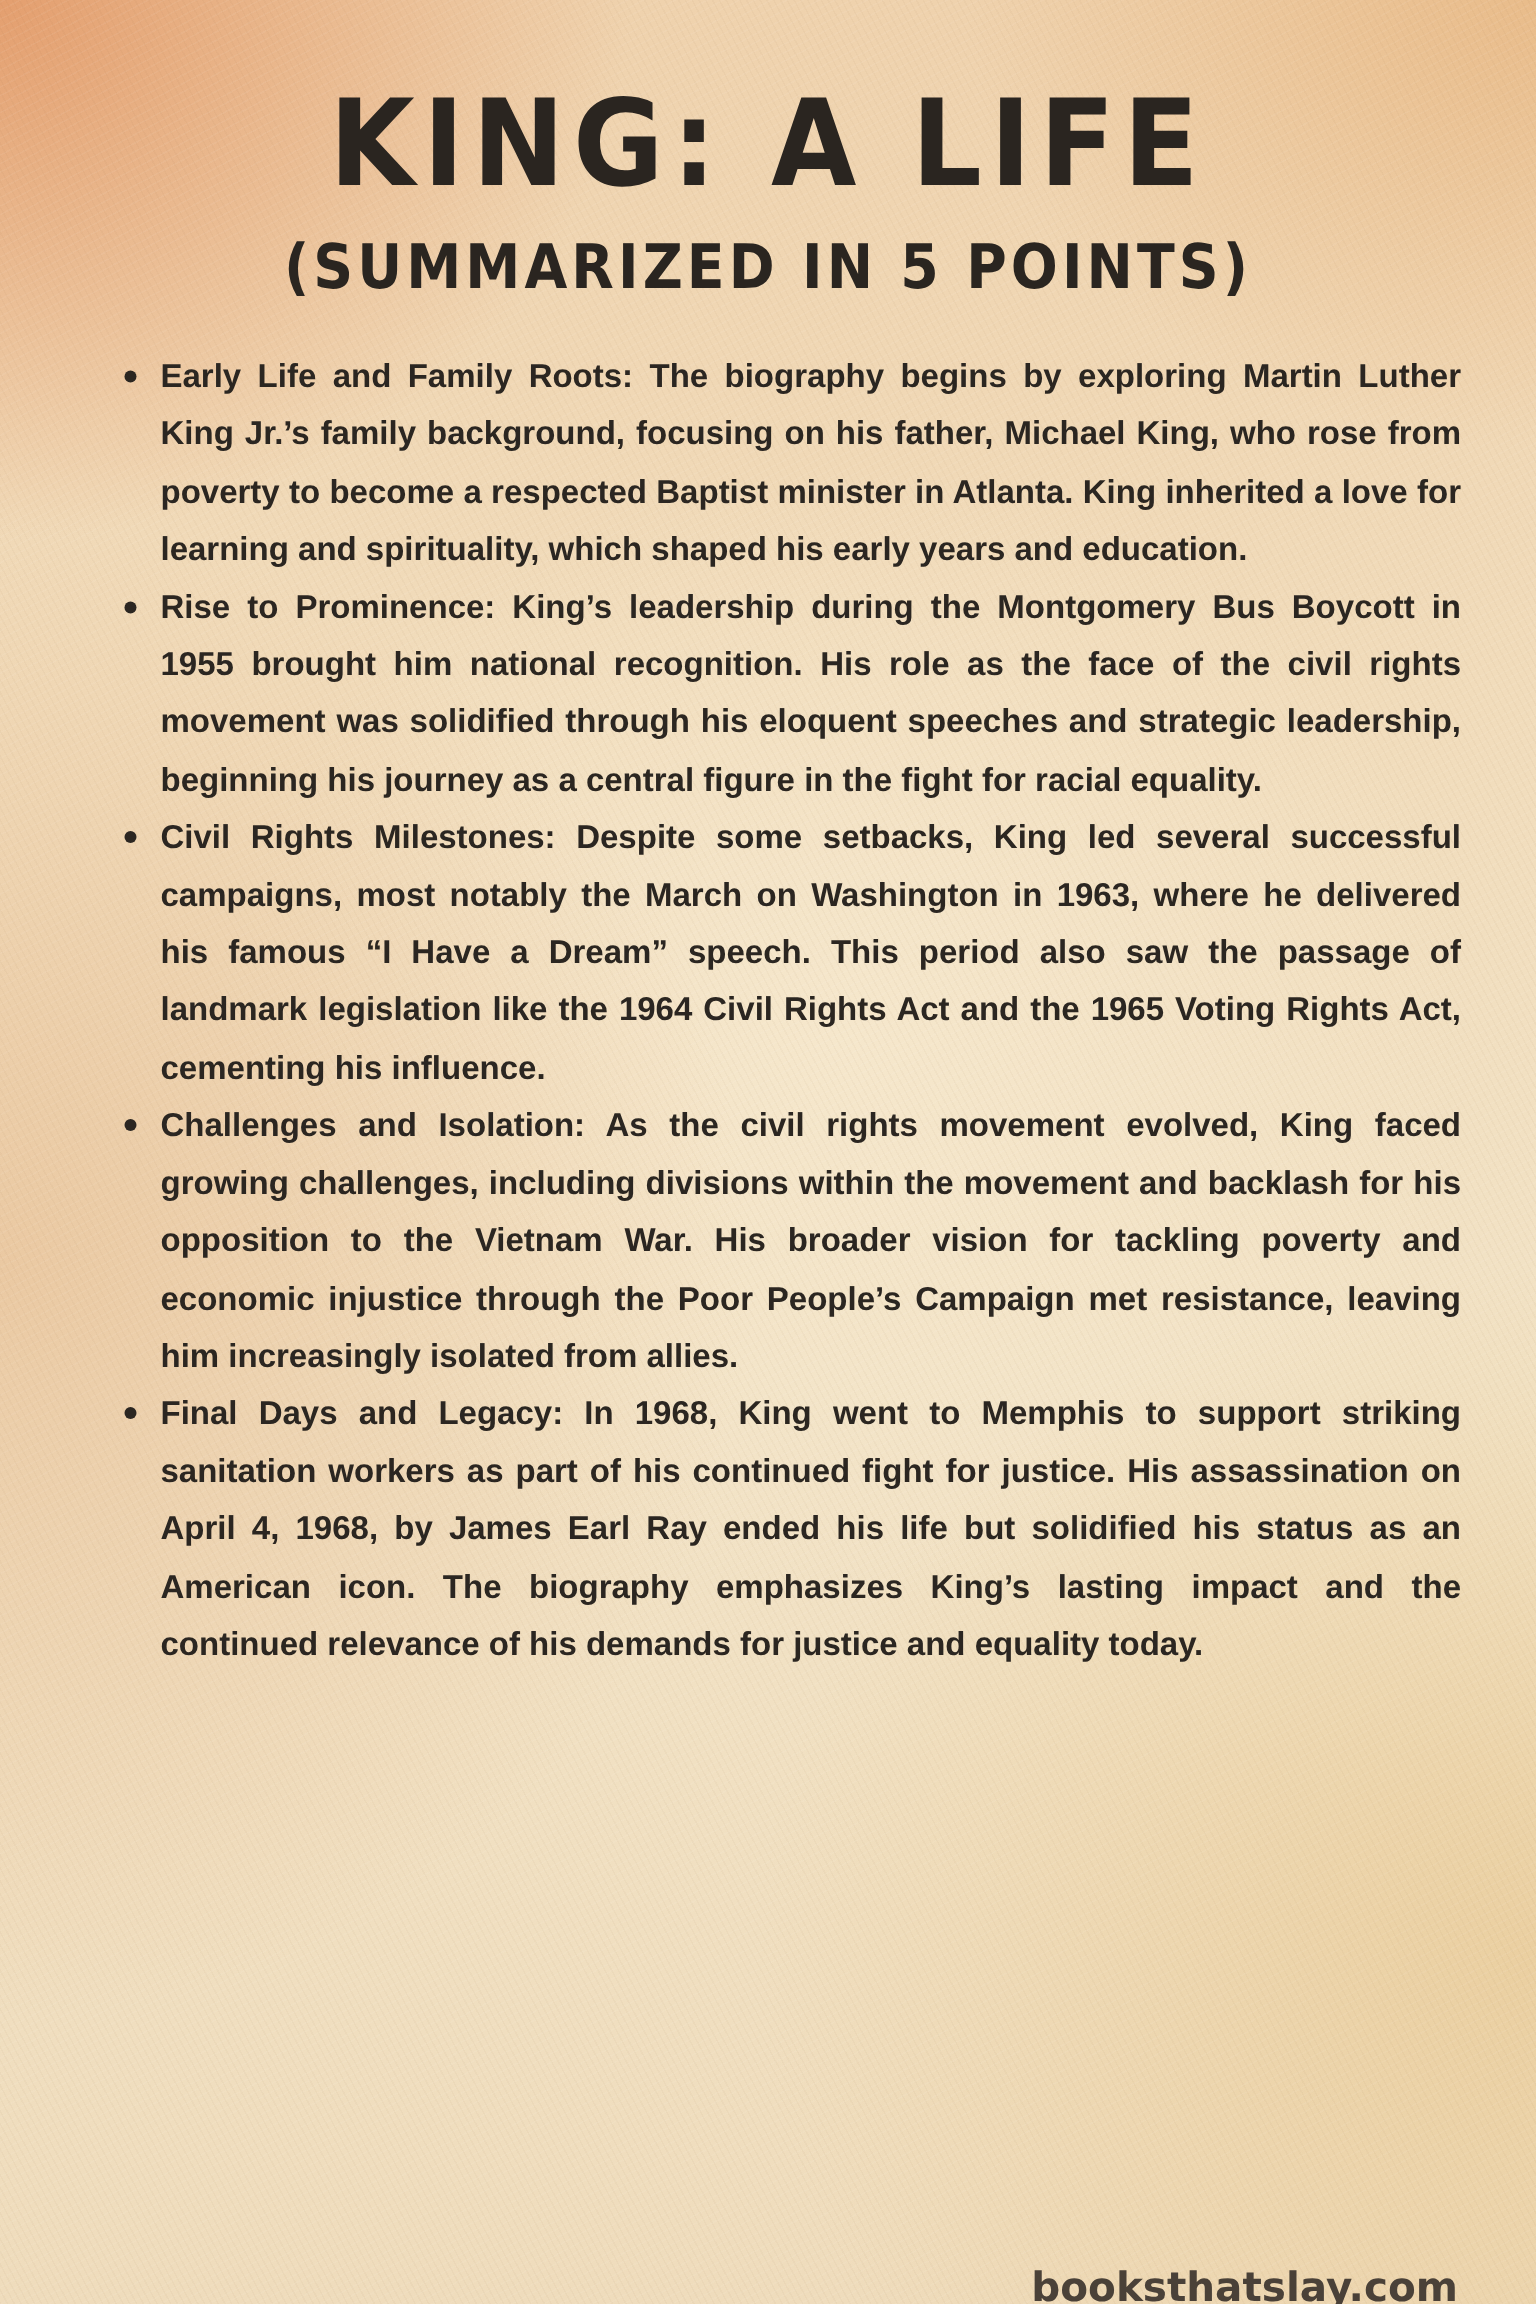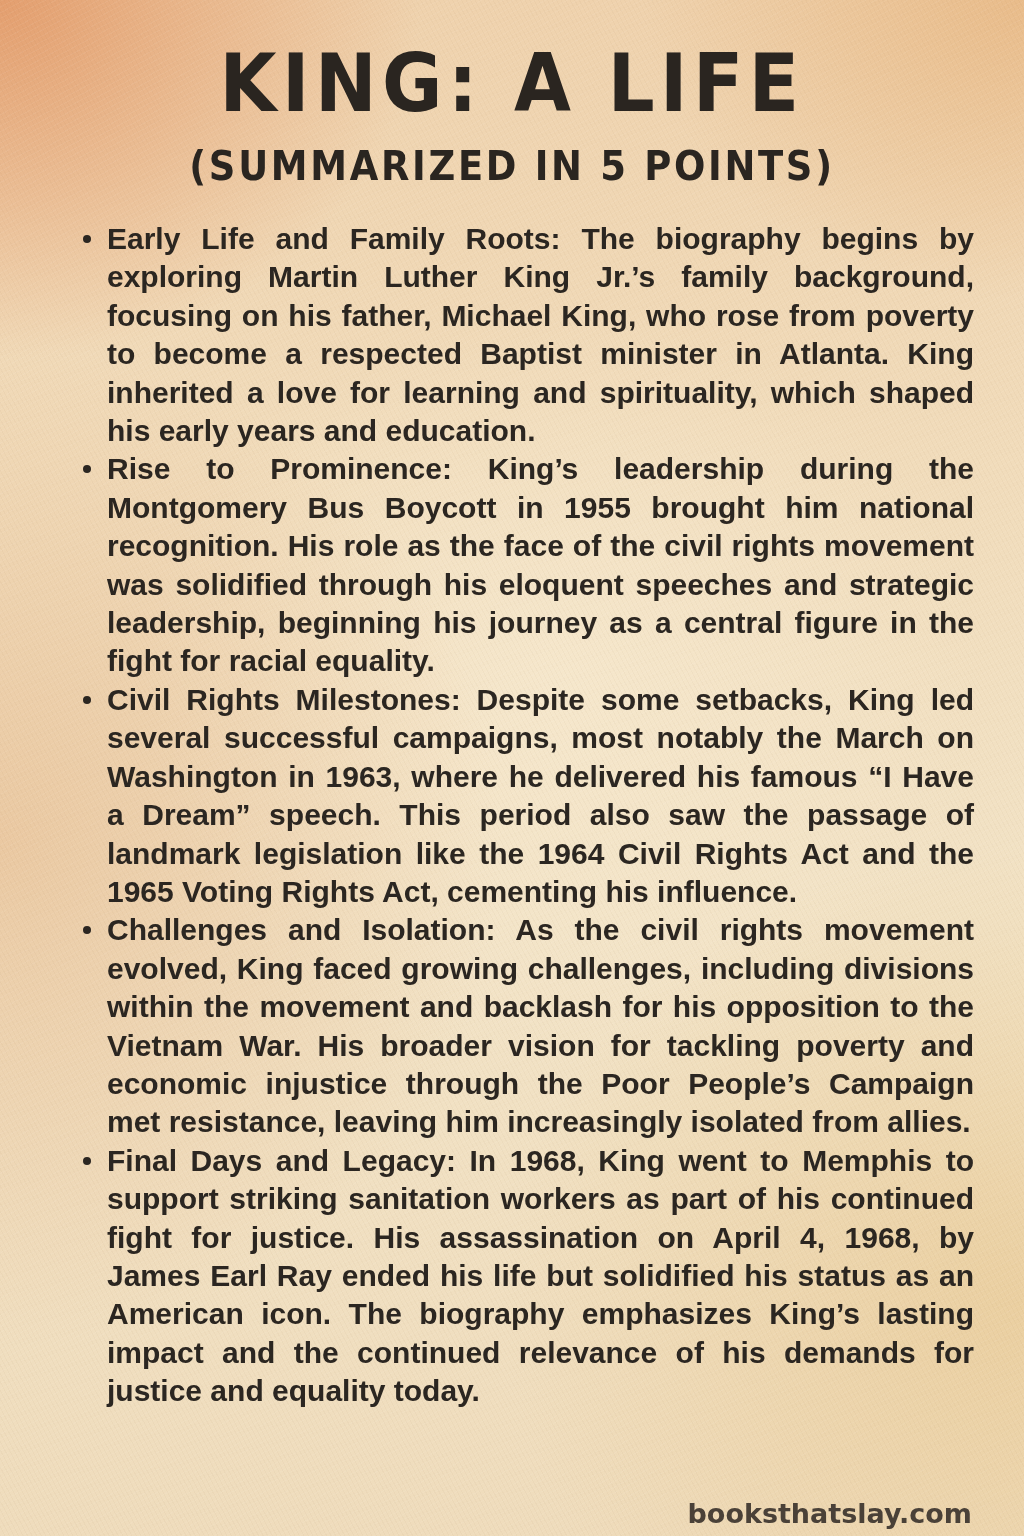--- a/index.html
+++ b/index.html
@@ -26,20 +26,21 @@
     inset: 0;
     pointer-events: none;
     background-image:
       repeating-linear-gradient(62deg, rgba(120,80,40,0.035) 0px, rgba(120,80,40,0.035) 1px, transparent 1px, transparent 4px),
       repeating-linear-gradient(-28deg, rgba(255,255,255,0.05) 0px, rgba(255,255,255,0.05) 1px, transparent 1px, transparent 5px);
   }
   .page {
     position: relative;
     width: 1024px;
     height: 1376px;
+    margin-top: 12px;
   }
   .title {
     position: absolute;
     top: 36px;
     left: 0;
     width: 1024px;
     text-align: center;
     font-family: "DejaVu Sans", sans-serif;
     font-weight: bold;
     font-size: 80px;
@@ -71,21 +72,21 @@
     width: 896px;
     margin: 0;
     padding: 0;
     list-style: none;
   }
   .point {
     position: relative;
     padding-left: 29px;
     font-family: "Liberation Sans", sans-serif;
     font-weight: bold;
-    font-size: 30px;
+    font-size: 22px;
     line-height: 38.4px;
     text-align: justify;
     color: #2b2621;
   }
   .bullet {
     position: absolute;
     left: 5px;
     top: 15px;
     width: 8px;
     height: 8px;

